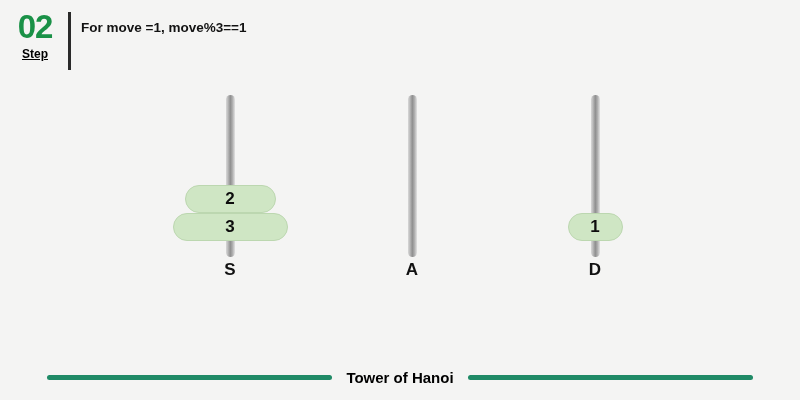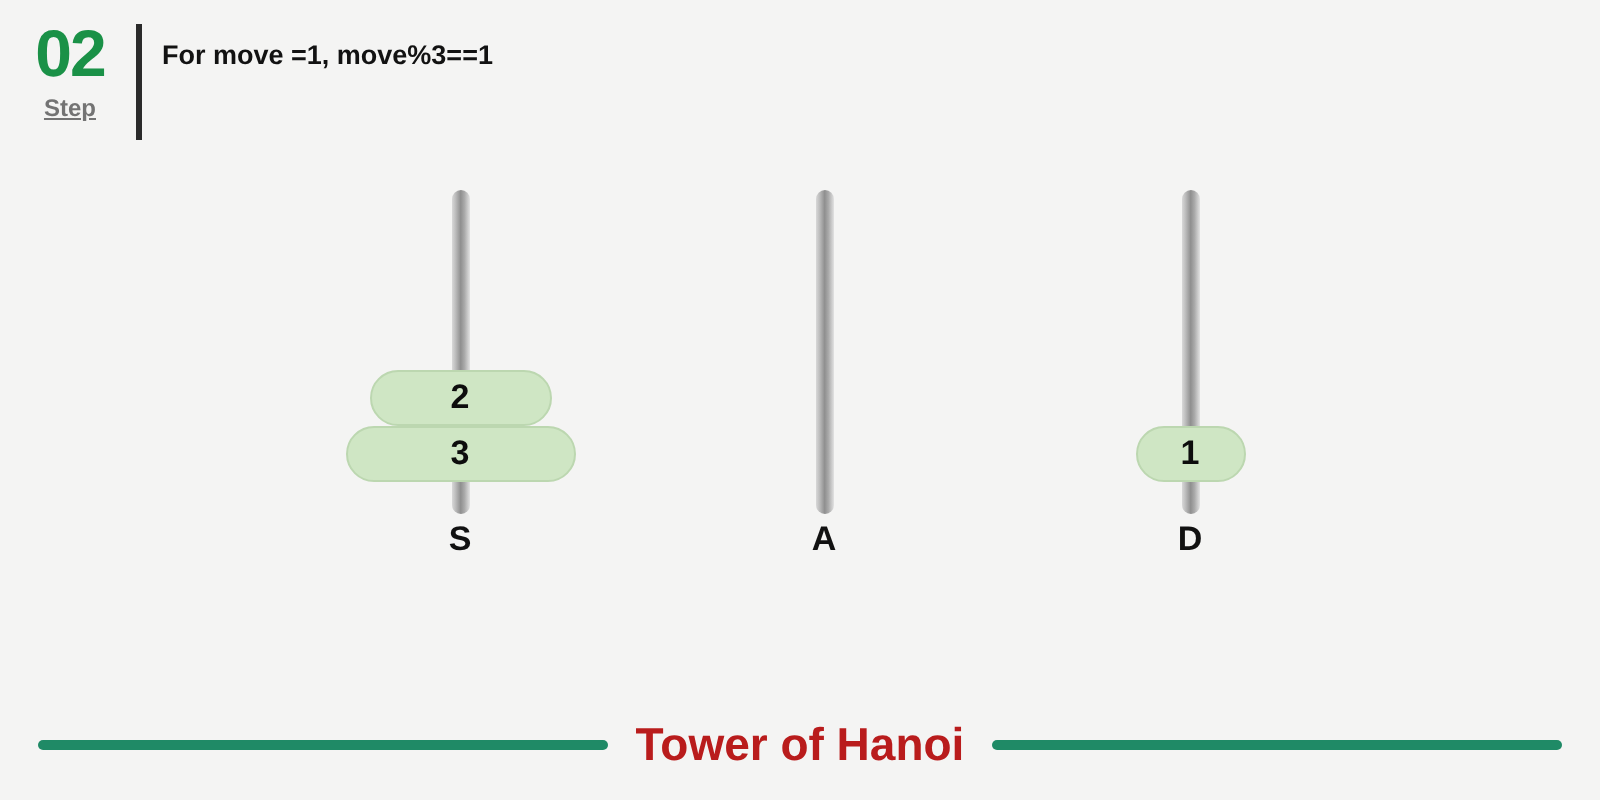--- a/index.html
+++ b/index.html
@@ -35,21 +35,21 @@
   .step-number {
     font-size: 33px;
     font-weight: bold;
     color: #1a9147;
     line-height: 1;
     letter-spacing: -1px;
   }
   .step-word {
     font-size: 12px;
     font-weight: bold;
-    color: #737373;
+    color: #000000;
     line-height: 1;
     margin-top: 5px;
     text-decoration: underline;
   }
   .header-divider {
     width: 3px;
     height: 58px;
     background: #2a2a2a;
     margin-top: 12px;
     margin-left: 8px;
@@ -126,23 +126,23 @@
     justify-content: center;
     gap: 14px;
   }
   .footer-rule {
     height: 5px;
     width: 285px;
     background: #1f8a66;
     border-radius: 3px;
   }
   .footer-title {
-    font-size: 23px;
+    font-size: 15px;
     font-weight: bold;
-    color: #b91c1c;
+    color: #000000;
     white-space: nowrap;
   }
 </style>
 </head>
 <body>
 
 <div class="header">
   <div class="step-block">
     <div class="step-number">02</div>
     <div class="step-word">Step</div>

